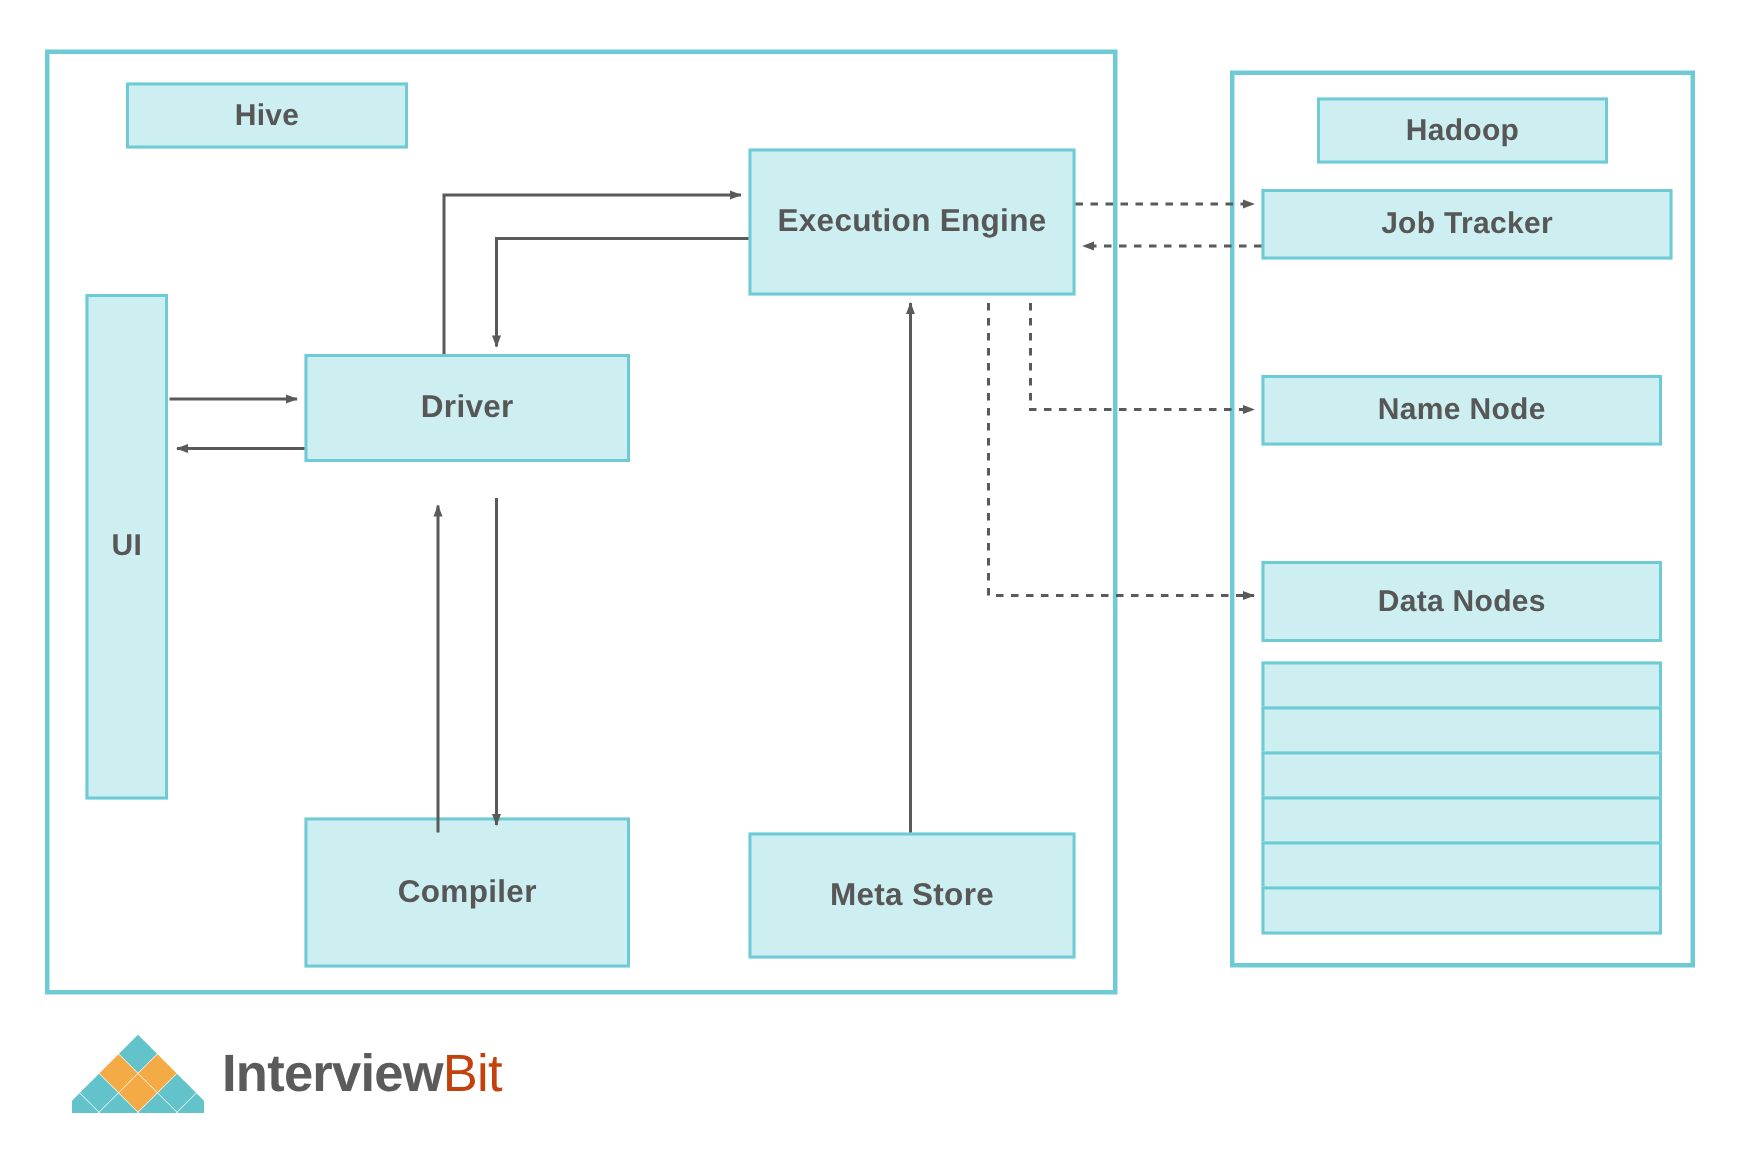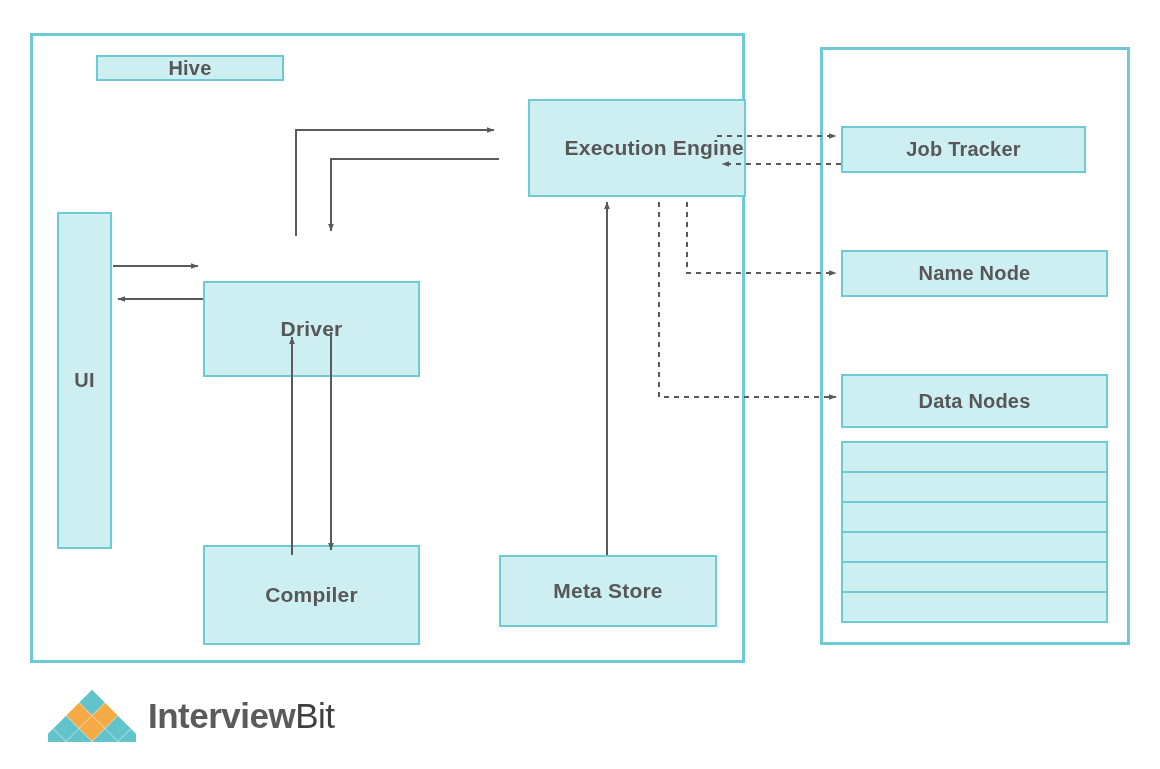--- a/index.html
+++ b/index.html
@@ -70,57 +70,60 @@
     display: flex;
     align-items: center;
   }
   .logo-text {
     font-size: 35px;
     color: #5b5b5b;
     letter-spacing: -.5px;
     margin-left: 12px;
   }
   .logo-text .lt-bold  { font-weight: bold; text-align: right; }
-  .logo-text .lt-light { font-weight: normal; color: #404040; }
+  .logo-text .lt-light { font-weight: normal; color: #c2410c; }
 </style>
 </head>
 <body>
 
 <div id="canvas">
 
   <div class="panel" style="left:30px; top:33px; width:715px; height:630px;"></div>
 
   <div class="panel" style="left:820px; top:47px; width:310px; height:598px;"></div>
 
-  <div class="node" style="left:96px; top:55px; width:188px; height:26px;">
+  <div class="node" style="left:84px; top:55px; width:188px; height:44px;">
     <span>Hive</span>
   </div>
 
-  <div class="node" style="left:57px; top:196px; width:55px; height:337px;margin-top:16px;">
+  <div class="node" style="left:57px; top:196px; width:55px; height:337px;">
     <span>UI</span>
   </div>
 
-  <div class="node big" style="left:203px; top:236px; width:217px; height:96px;margin-top:45px;">
+  <div class="node big" style="left:203px; top:236px; width:217px; height:72px;">
     <span>Driver</span>
   </div>
 
   <div class="node big" style="left:203px; top:545px; width:217px; height:100px;">
     <span>Compiler</span>
   </div>
 
-  <div class="node big" style="left:528px; top:99px; width:218px; height:98px;justify-content:flex-end;">
+  <div class="node big" style="left:499px; top:99px; width:218px; height:98px;">
     <span>Execution Engine</span>
   </div>
 
-  <div class="node big" style="left:499px; top:555px; width:218px; height:72px;">
+  <div class="node big" style="left:499px; top:555px; width:218px; height:84px;">
     <span>Meta Store</span>
   </div>
 
-
-  <div class="node" style="left:841px; top:126px; width:245px; height:47px;">
+  <div class="node" style="left:878px; top:65px; width:194px; height:44px;">
+    <span>Hadoop</span>
+  </div>
+
+  <div class="node" style="left:841px; top:126px; width:274px; height:47px;">
     <span>Job Tracker</span>
   </div>
 
   <div class="node" style="left:841px; top:250px; width:267px; height:47px;text-align:center;">
     <span>Name Node</span>
   </div>
 
   <div class="node" style="left:841px; top:374px; width:267px; height:54px;">
     <span>Data Nodes</span>
   </div>

